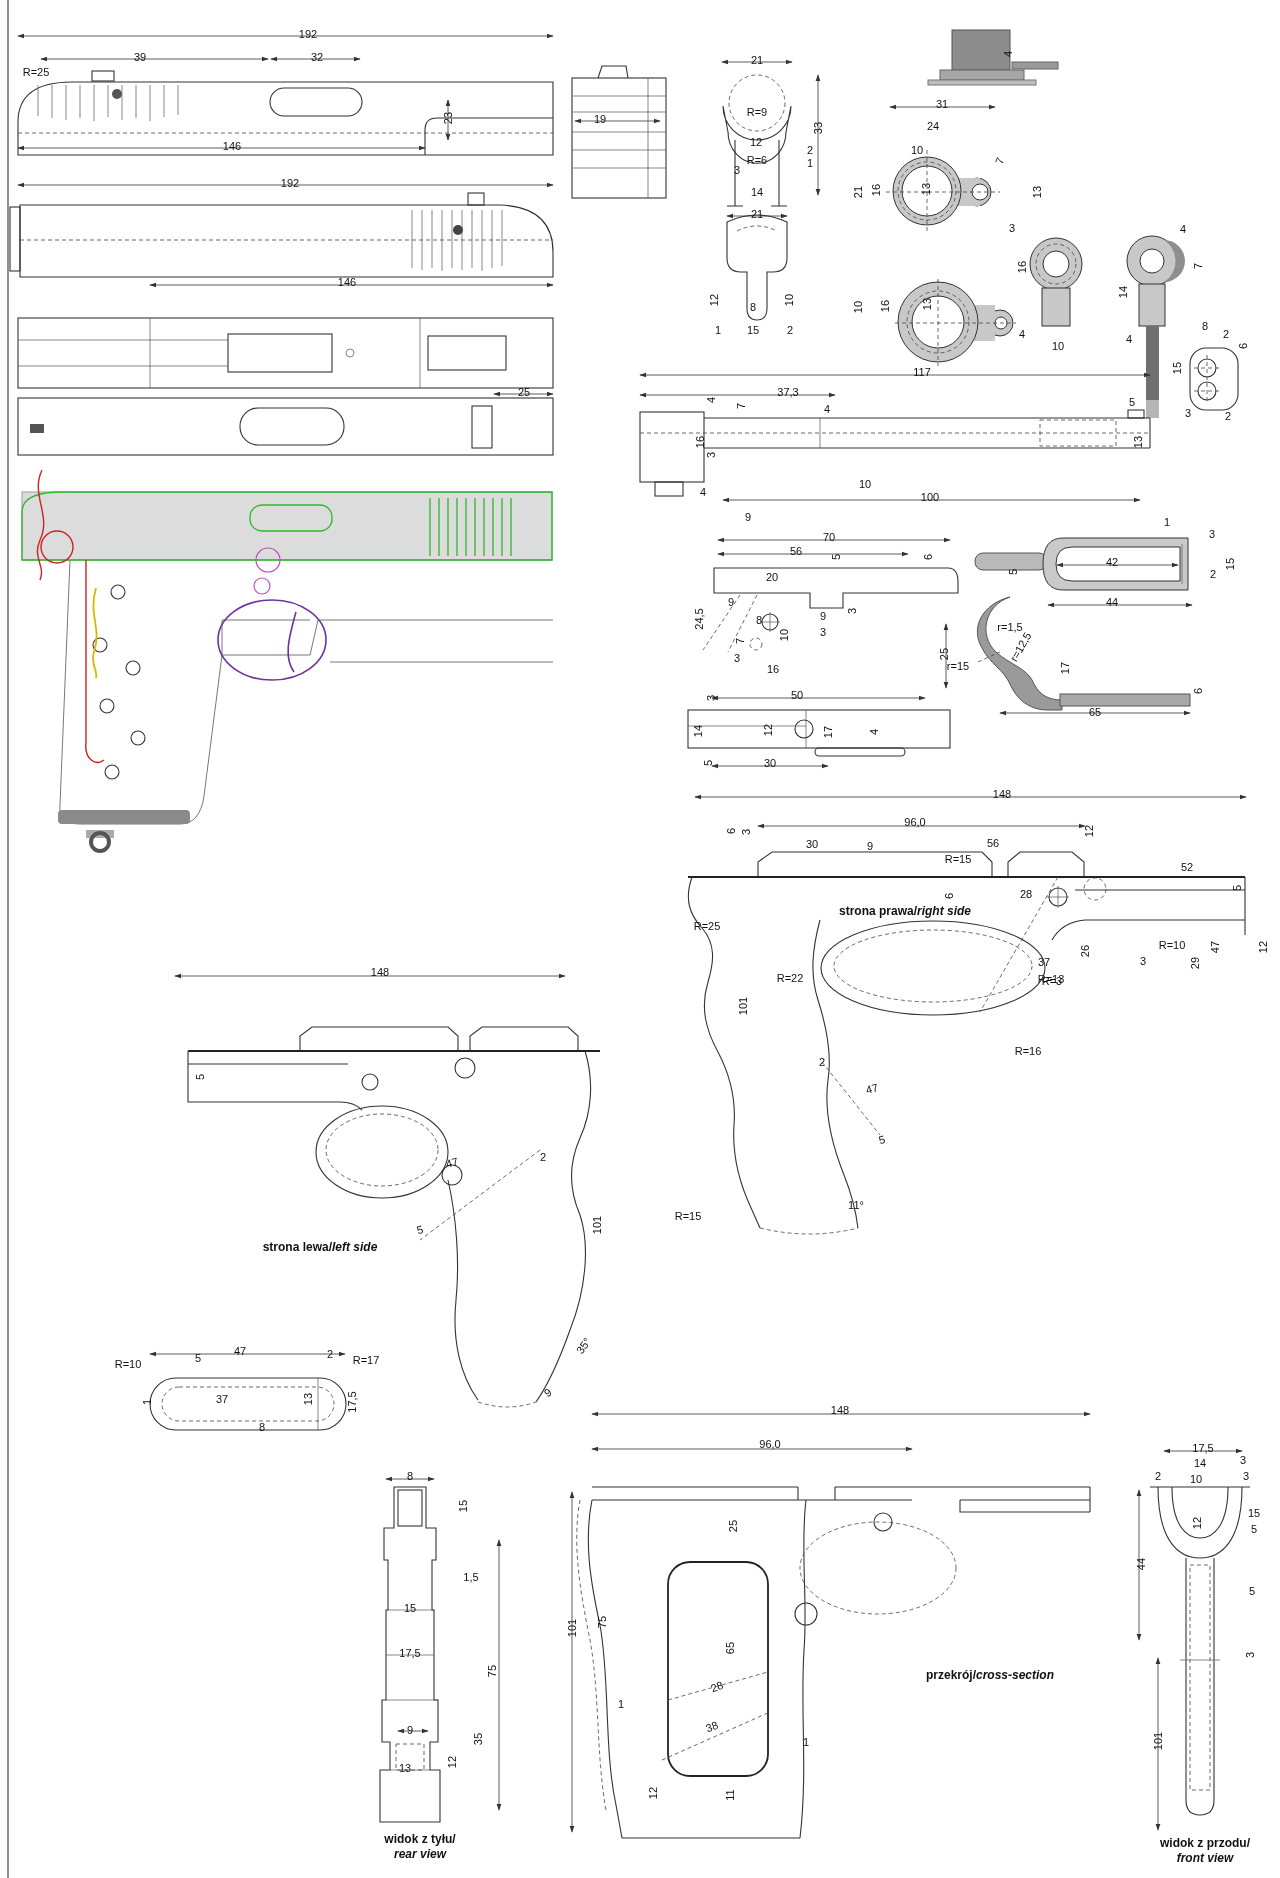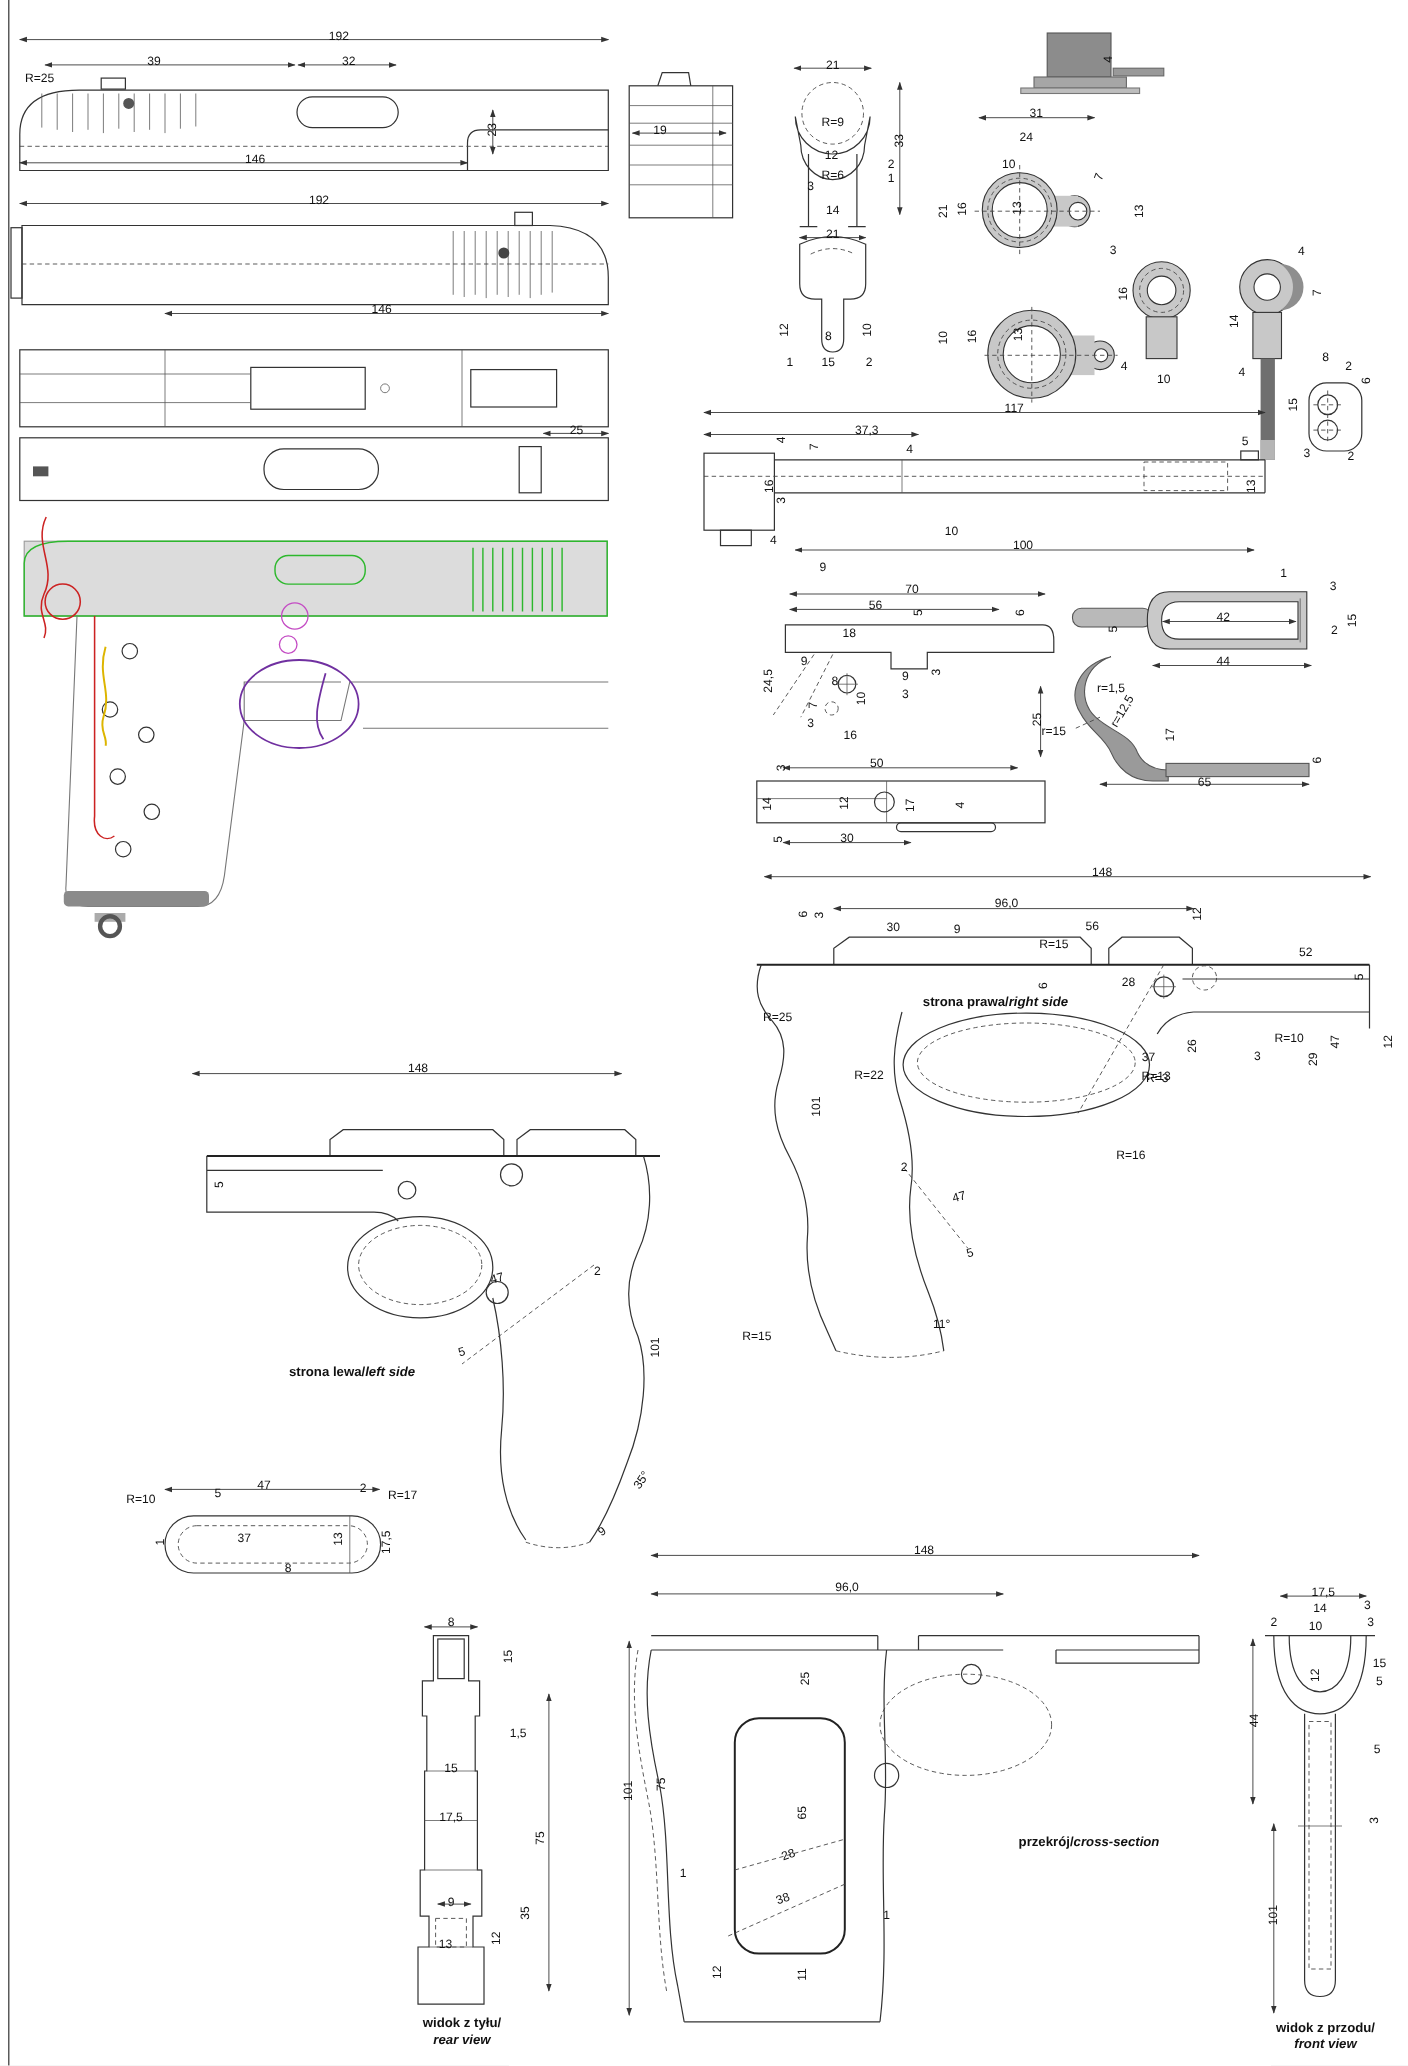--- a/index.html
+++ b/index.html
@@ -379,21 +379,21 @@
       <span class="dim" style="left: 711px; top: 455px; transform: translate(-50%, -50%) rotate(-90deg);">3</span>
       <span class="dim" style="left: 703px; top: 492px;">4</span>
       <span class="dim" style="left: 748px; top: 517px;">9</span>
       <span class="dim" style="left: 865px; top: 484px;">10</span>
       <span class="dim" style="left: 930px; top: 497px;">100</span>
       <span class="dim" style="left: 1138px; top: 442px; transform: translate(-50%, -50%) rotate(-90deg);">13</span>
       <span class="dim" style="left: 829px; top: 537px;">70</span>
       <span class="dim" style="left: 796px; top: 551px;">56</span>
       <span class="dim" style="left: 836px; top: 557px; transform: translate(-50%, -50%) rotate(-90deg);">5</span>
       <span class="dim" style="left: 928px; top: 557px; transform: translate(-50%, -50%) rotate(-90deg);">6</span>
-      <span class="dim" style="left: 772px; top: 577px;">18</span>
+      <span class="dim" style="left: 772px; top: 577px;">20</span>
       <span class="dim" style="left: 731px; top: 602px;">9</span>
       <span class="dim" style="left: 699px; top: 619px; transform: translate(-50%, -50%) rotate(-90deg);">24,5</span>
       <span class="dim" style="left: 759px; top: 620px;">8</span>
       <span class="dim" style="left: 784px; top: 635px; transform: translate(-50%, -50%) rotate(-90deg);">10</span>
       <span class="dim" style="left: 740px; top: 641px; transform: translate(-50%, -50%) rotate(-90deg);">7</span>
       <span class="dim" style="left: 737px; top: 658px;">3</span>
       <span class="dim" style="left: 773px; top: 669px;">16</span>
       <span class="dim" style="left: 823px; top: 616px;">9</span>
       <span class="dim" style="left: 852px; top: 611px; transform: translate(-50%, -50%) rotate(-90deg);">3</span>
       <span class="dim" style="left: 823px; top: 632px;">3</span>

